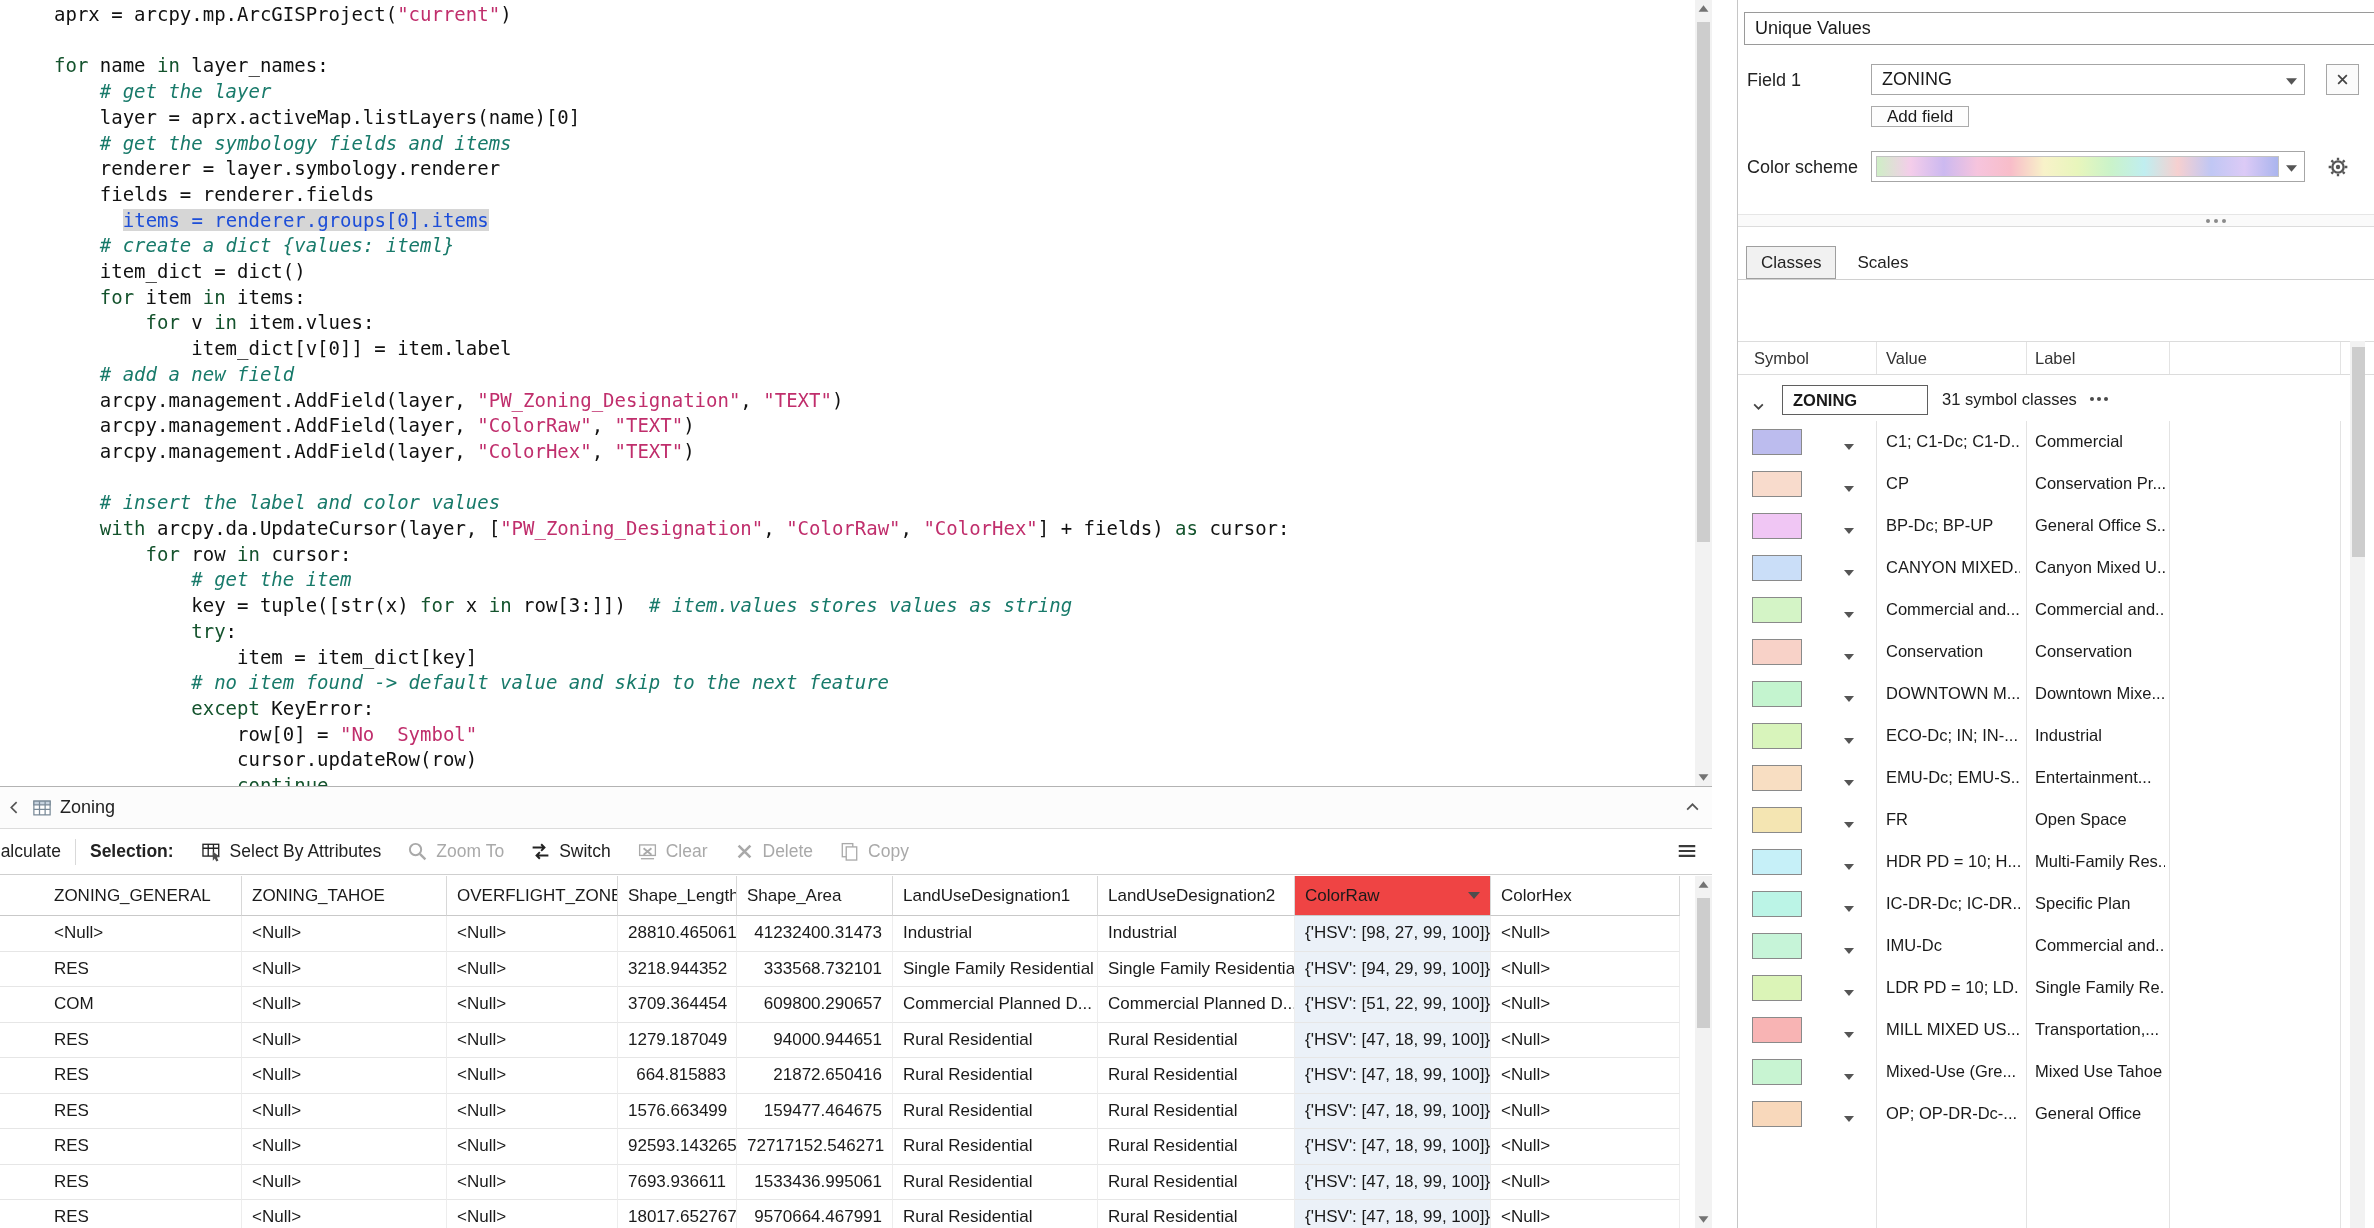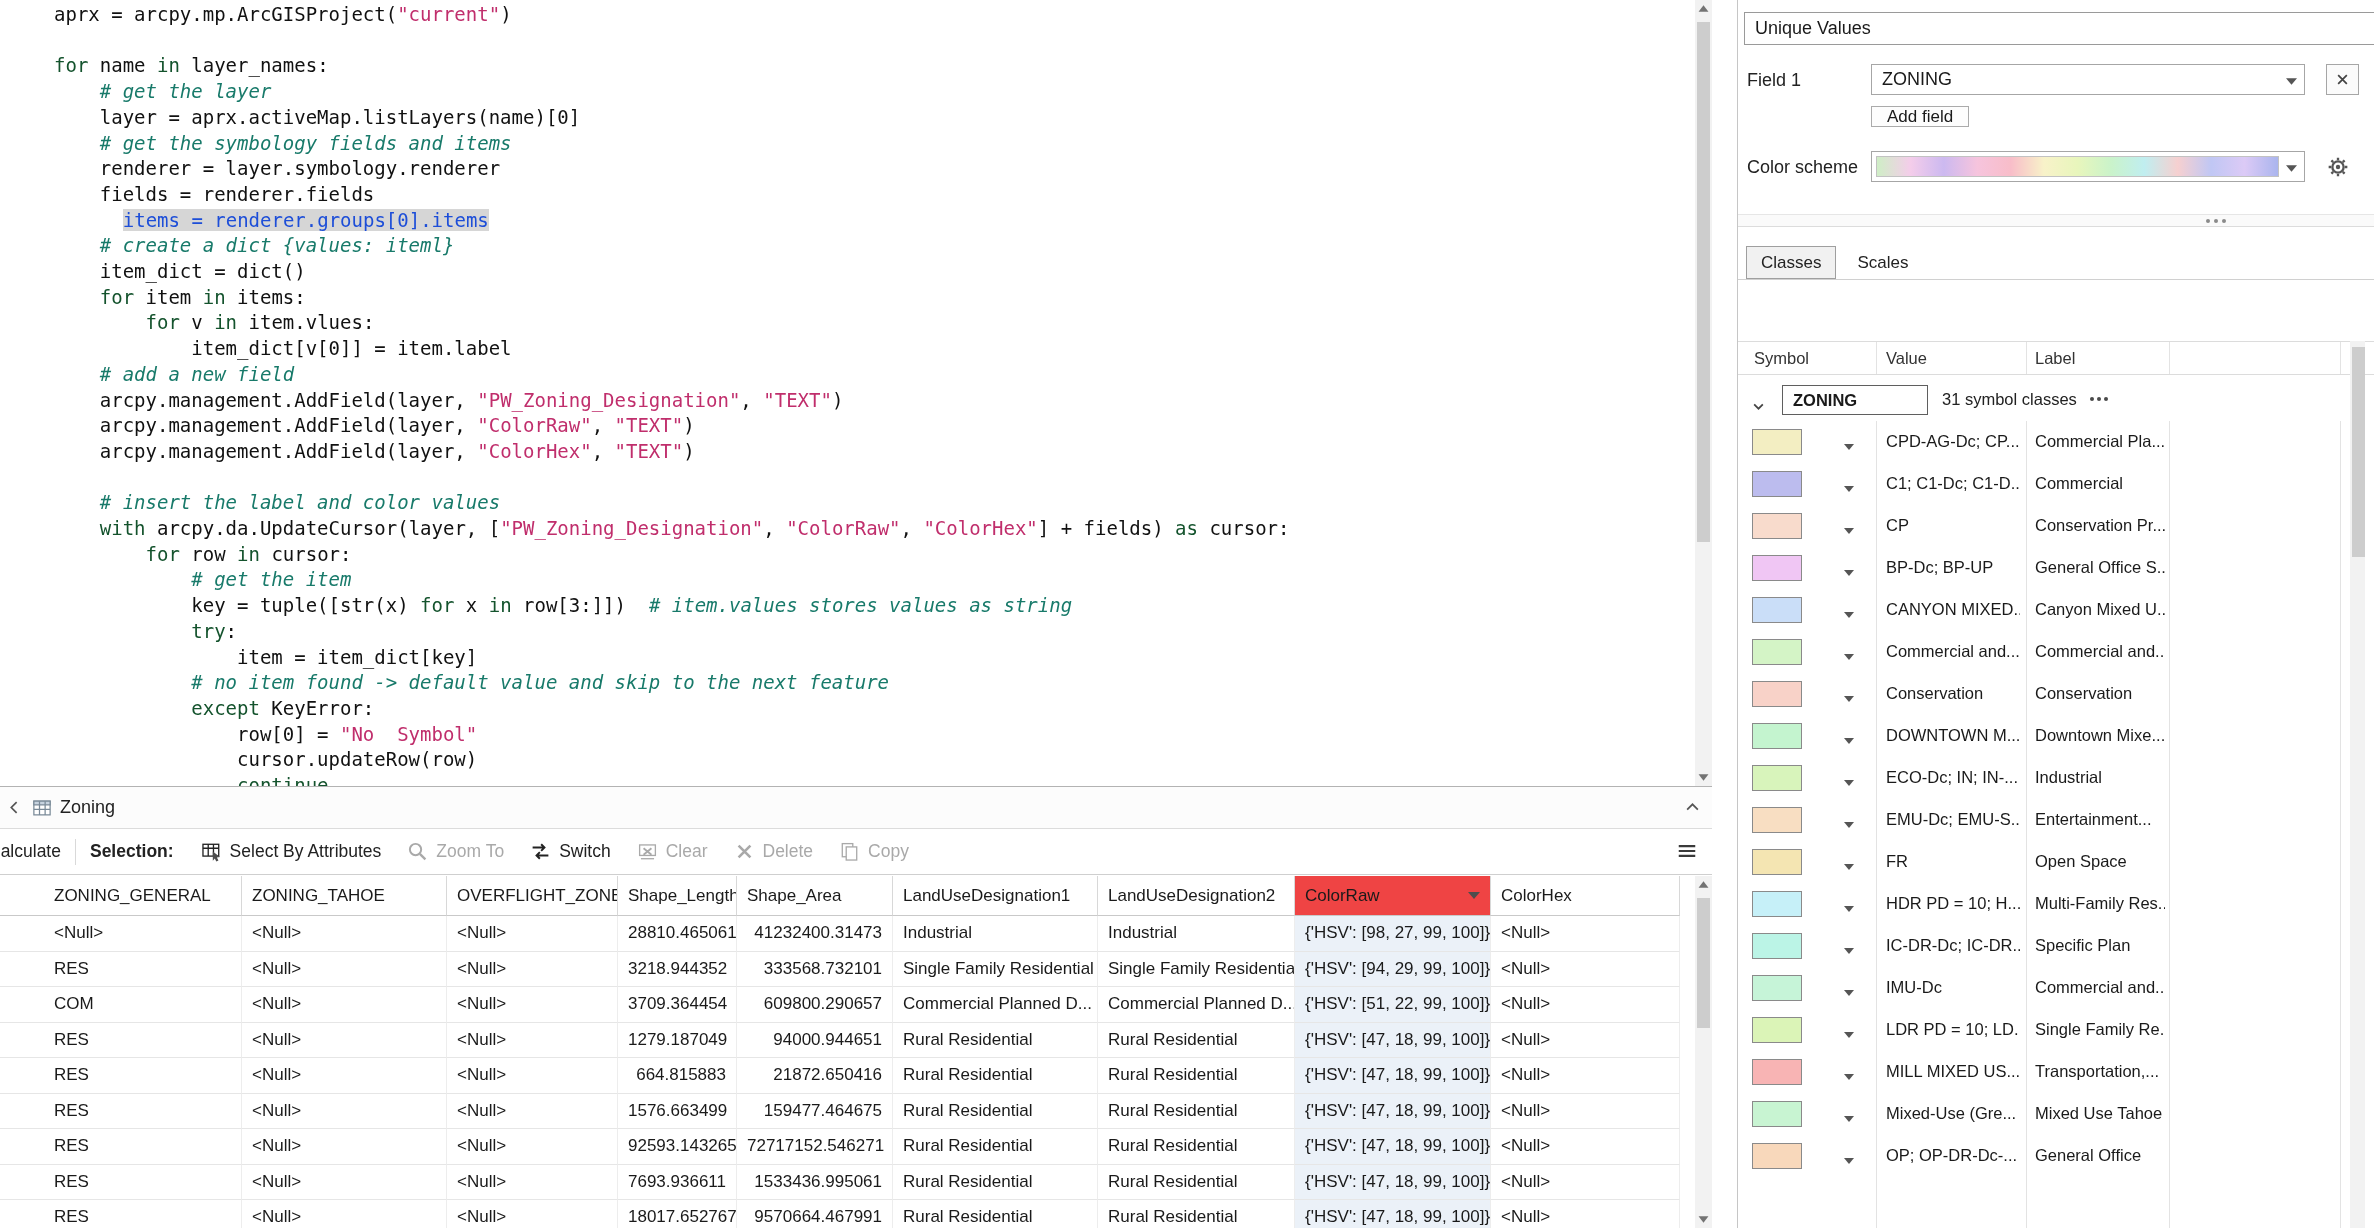--- a/index.html
+++ b/index.html
@@ -440,28 +440,20 @@
         <i></i>
         <i></i>
       </span>
   </div>
 
   <div class="classes-rows">
     <i class="vsep s1"></i>
       <i class="vsep s2"></i>
       <i class="vsep s3"></i>
       <i class="vsep s4"></i>
-  <div class="class-row">
-        <span class="swatch" style="background: rgb(243, 238, 194);"></span>
-        <span class="sw-caret"><svg width="10" height="6" viewBox="0 0 10 6">
-            <polygon points="0,0 10,0 5,6" fill="#555"></polygon>
-          </svg></span>
-        <span class="cls-value">CPD-AG-Dc; CP...</span>
-        <span class="cls-label">Commercial Pla...</span>
-      </div>
       <div class="class-row">
         <span class="swatch" style="background: rgb(188, 188, 238);"></span>
         <span class="sw-caret"><svg width="10" height="6" viewBox="0 0 10 6">
             <polygon points="0,0 10,0 5,6" fill="#555"></polygon>
           </svg></span>
         <span class="cls-value">C1; C1-Dc; C1-D...</span>
         <span class="cls-label">Commercial</span>
       </div>
       <div class="class-row">
         <span class="swatch" style="background: rgb(248, 219, 204);"></span>

